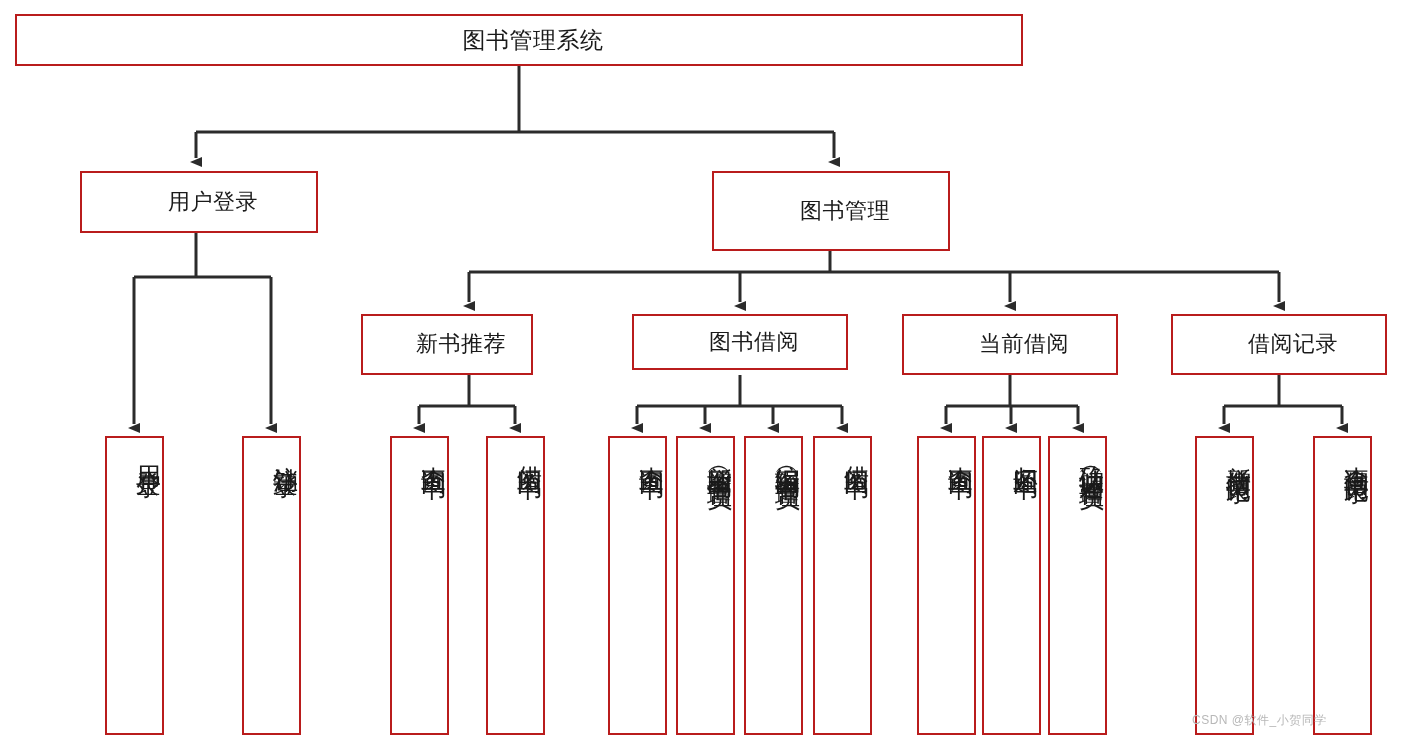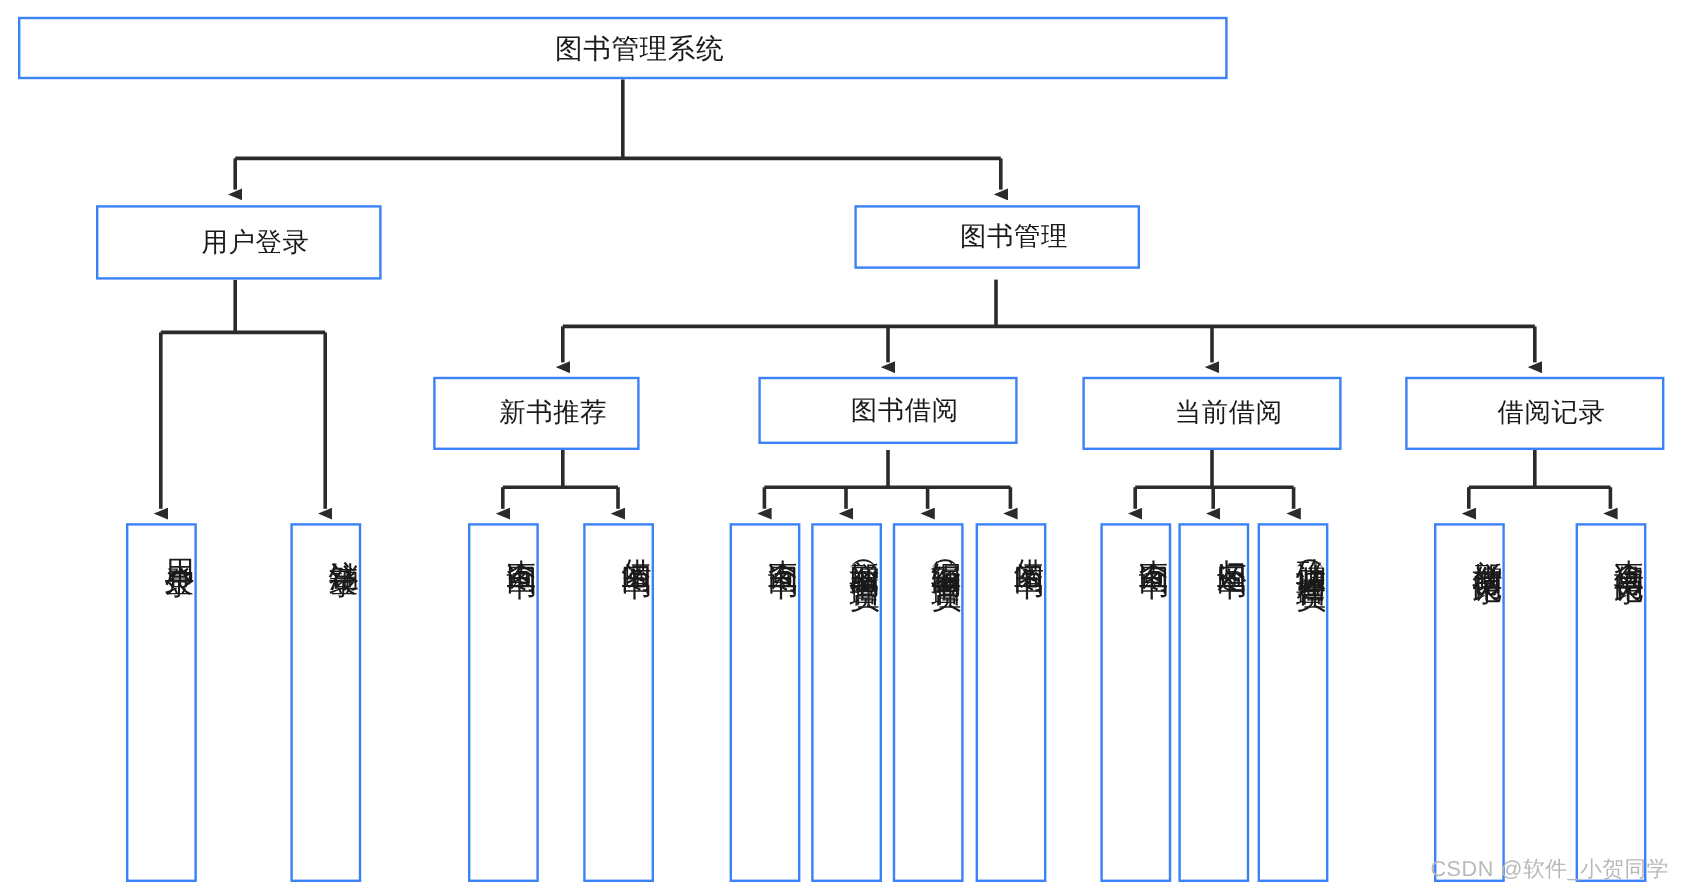--- a/index.html
+++ b/index.html
@@ -22,21 +22,21 @@
     left: 0;
     top: 0;
     width: 1405px;
     height: 747px;
     pointer-events: none;
   }
   .node {
     position: absolute;
     box-sizing: border-box;
     background: #ffffff;
-    border: 2px solid #3b82f6;
+    border: 2px solid #b91c1c;
     display: flex;
     align-items: center;
     justify-content: center;
     color: #1a1a1a;
     padding-left: 28px;
   }
   .node-label {
     display: block;
     text-align: center;
     line-height: 1.22;
@@ -61,21 +61,21 @@
     text-orientation: upright;
     font-size: 25px;
     line-height: 1.0;
     letter-spacing: 3px;
     white-space: pre;
   }
   .watermark {
     position: absolute;
     left: 1192px;
     top: 712px;
-    font-size: 18px;
+    font-size: 12px;
     color: #b8b8b8;
     white-space: nowrap;
     letter-spacing: 0.5px;
   }
 </style>
 </head>
 <body>
 
 <div id="canvas">
 
@@ -129,21 +129,21 @@
     </g>
   </svg>
 
   <div class="node root horiz" style="left:15px; top:14px; width:1008px; height:52px;">
     <span class="node-label">图书管理系统</span>
   </div>
 
   <div class="node horiz" style="left:80px; top:171px; width:238px; height:62px;">
     <span class="node-label">用户登录</span>
   </div>
-  <div class="node horiz" style="left:712px; top:171px; width:238px; height:53px;">
+  <div class="node horiz" style="left:712px; top:171px; width:238px; height:80px;">
     <span class="node-label">图书管理</span>
   </div>
 
   <div class="node horiz" style="left:361px; top:314px; width:172px; height:61px;">
     <span class="node-label">新书推荐</span>
   </div>
   <div class="node horiz" style="left:632px; top:314px; width:216px; height:56px;">
     <span class="node-label">图书借阅</span>
   </div>
   <div class="node horiz" style="left:902px; top:314px; width:216px; height:61px;">

